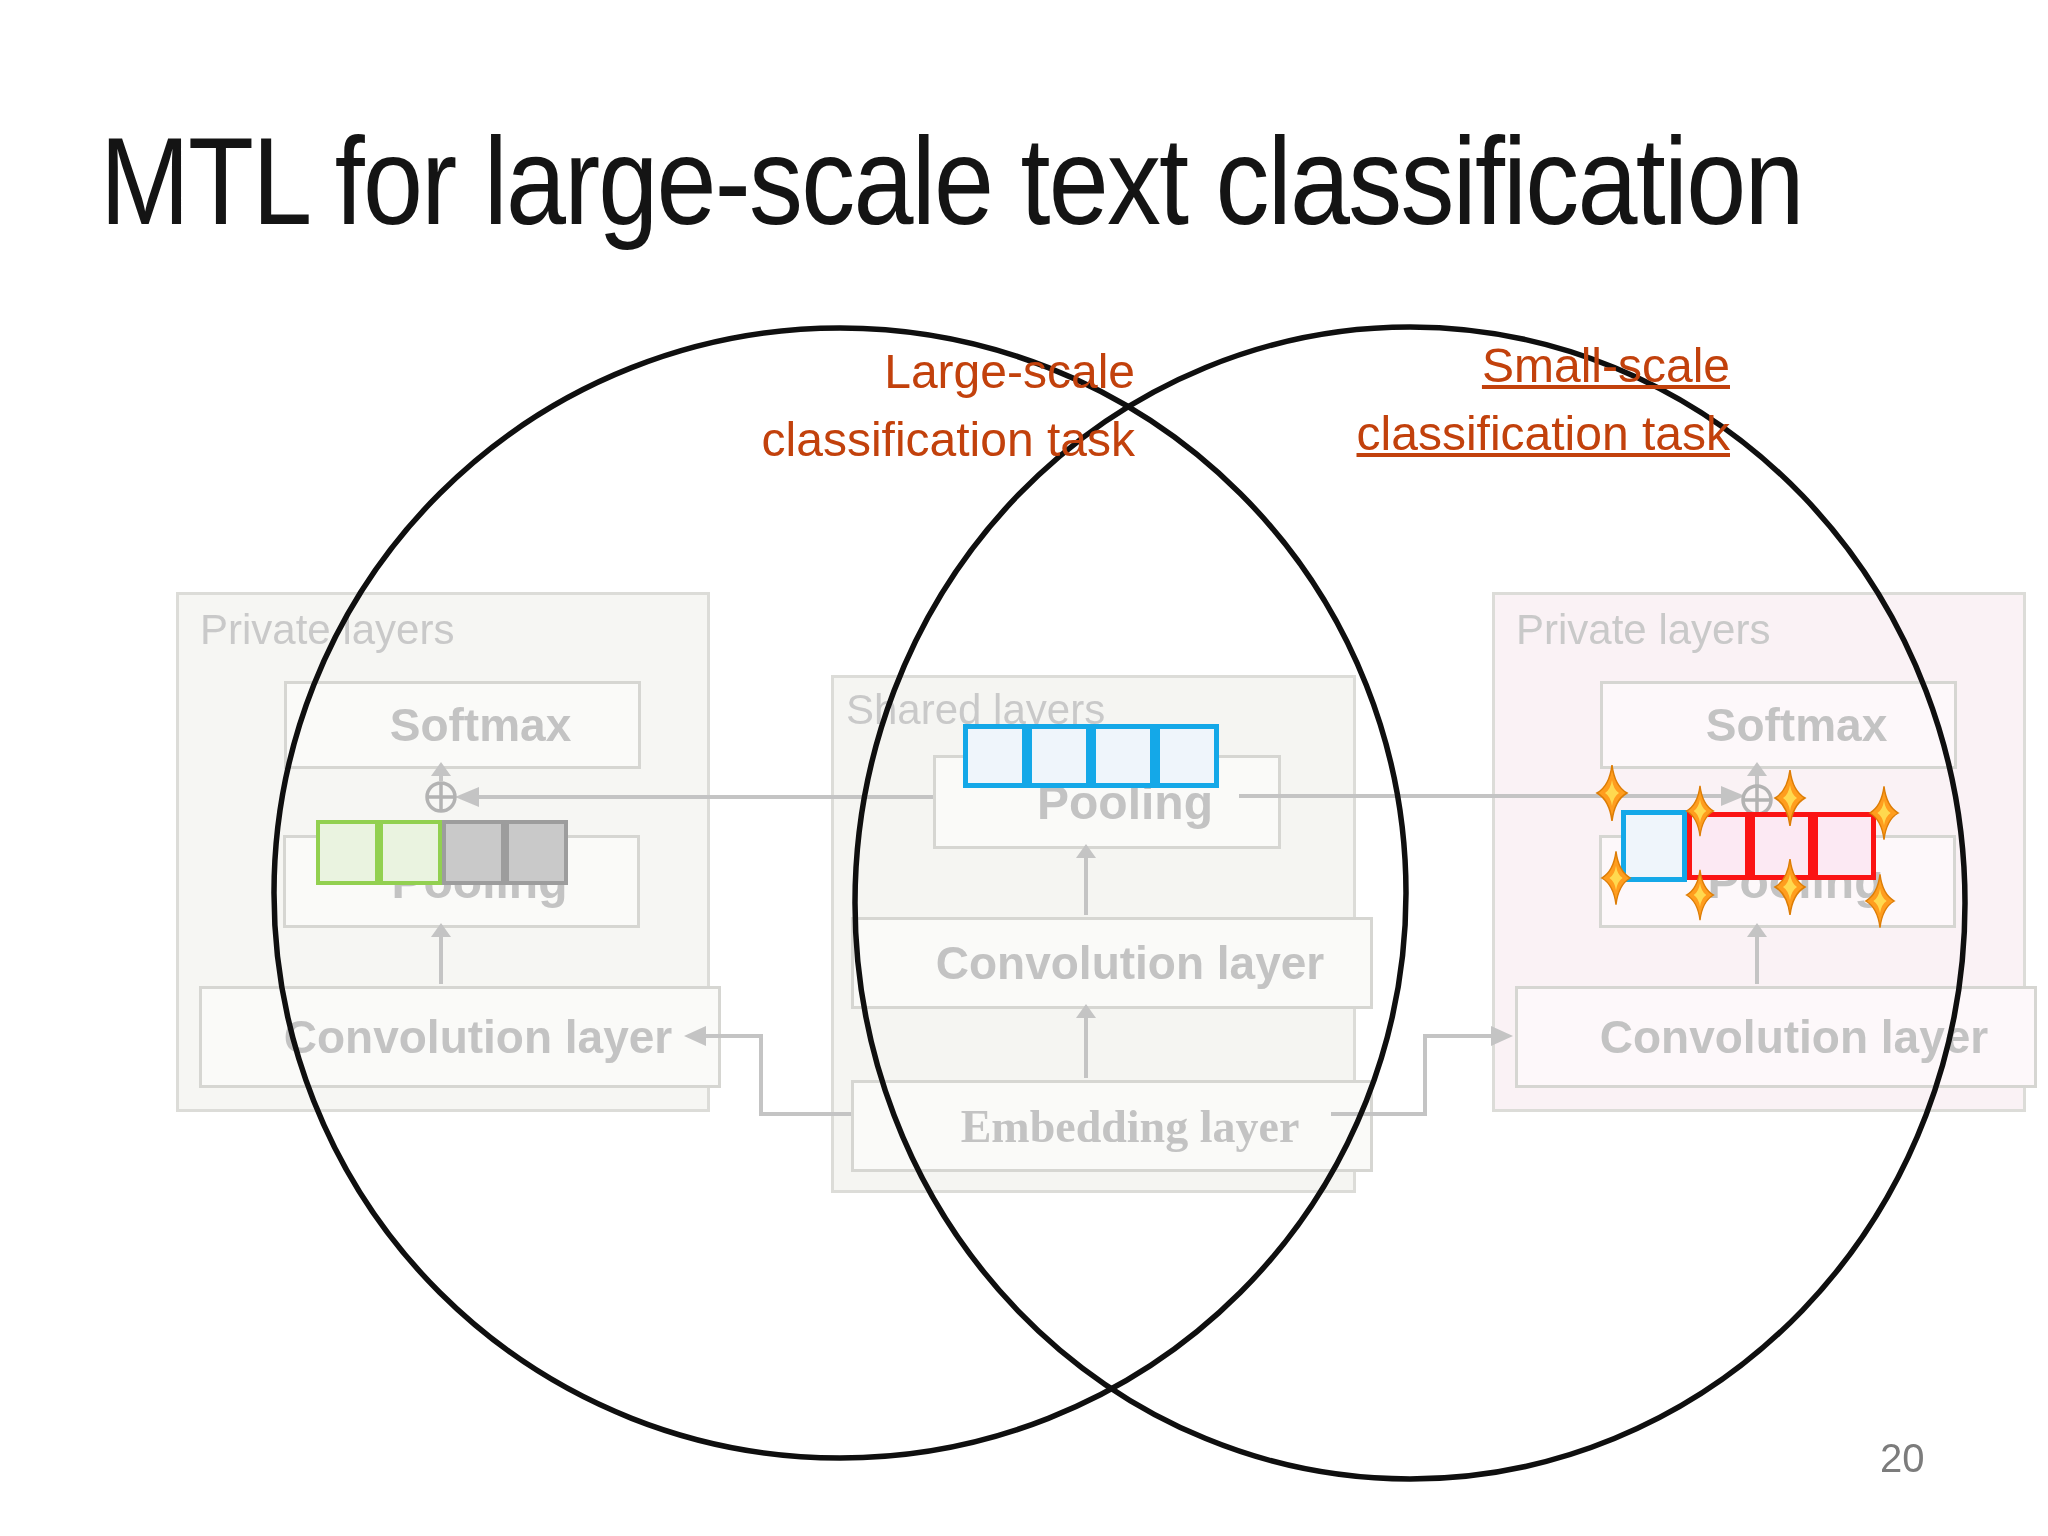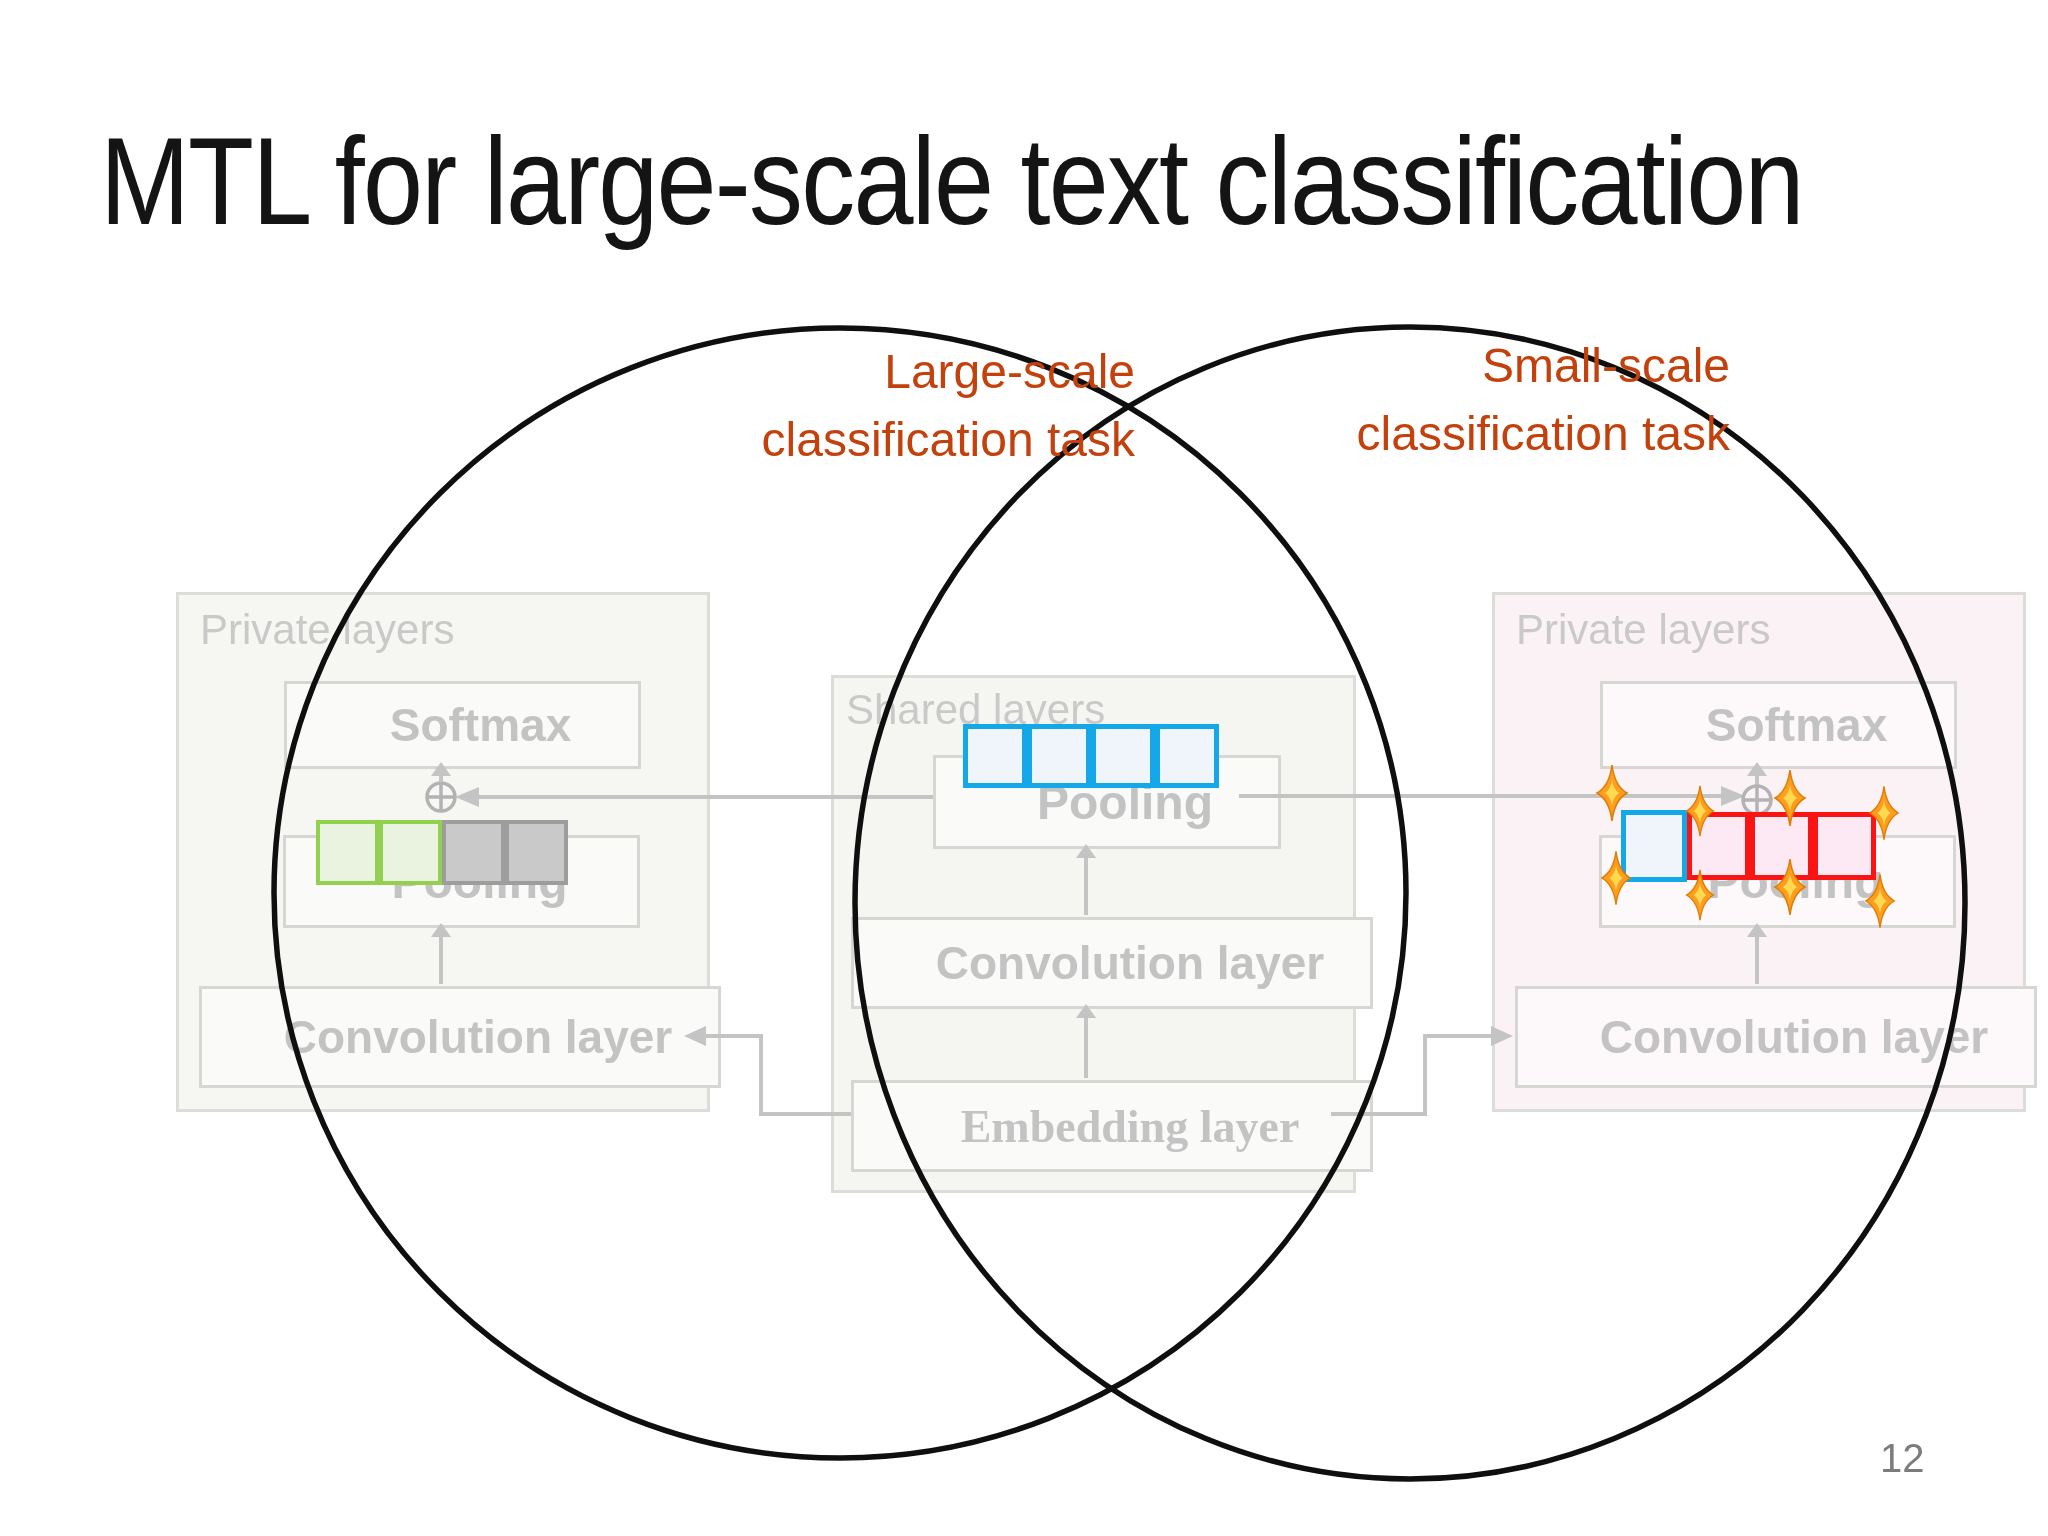--- a/index.html
+++ b/index.html
@@ -11,21 +11,21 @@
   
   #title{
     left:100px;top:104px;width:2200px;height:160px;
     font-size:124px;line-height:155px;color:#141414;
     letter-spacing:-2px;transform:scaleX(0.87);transform-origin:left center;
     white-space:nowrap;
   }
   
   .venn-label{width:640px;text-align:right;font-size:48px;line-height:68px;color:#c2410c;z-index:6;}
   #venn-left-label{left:495px;top:338px;}
-  #venn-right-label{left:1090px;top:332px;}
+  #venn-right-label{left:1090px;top:332px;text-decoration:underline;}
   
   .outer-box{border:3px solid #dcdcd8;z-index:0;}
   #left-box{left:176px;top:592px;width:528px;height:514px;background:#f6f6f3;}
   #center-box{left:831px;top:675px;width:519px;height:512px;background:#f5f5f2;}
   #right-box{left:1492px;top:592px;width:528px;height:514px;background:#faf2f5;}
   .outer-label{font-size:42px;color:#c9c9c9;z-index:1;white-space:nowrap;}
   #left-box-label{left:200px;top:606px;}
   #center-box-label{left:846px;top:686px;}
   #right-box-label{left:1516px;top:606px;}
   
@@ -176,13 +176,13 @@
 
 <div class="abs venn-label" id="venn-left-label">
   <div>Large-scale</div>
   <div>classification task</div>
 </div>
 <div class="abs venn-label" id="venn-right-label">
   <div>Small-scale</div>
   <div>classification task</div>
 </div>
 
-<div class="abs" id="page-number">12</div>
+<div class="abs" id="page-number">20</div>
 
 </body></html>

